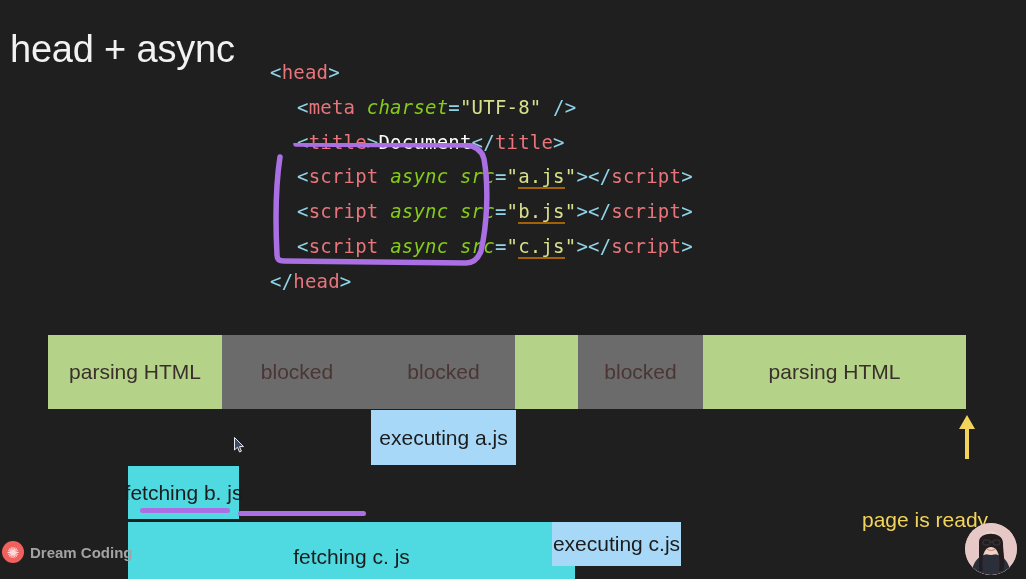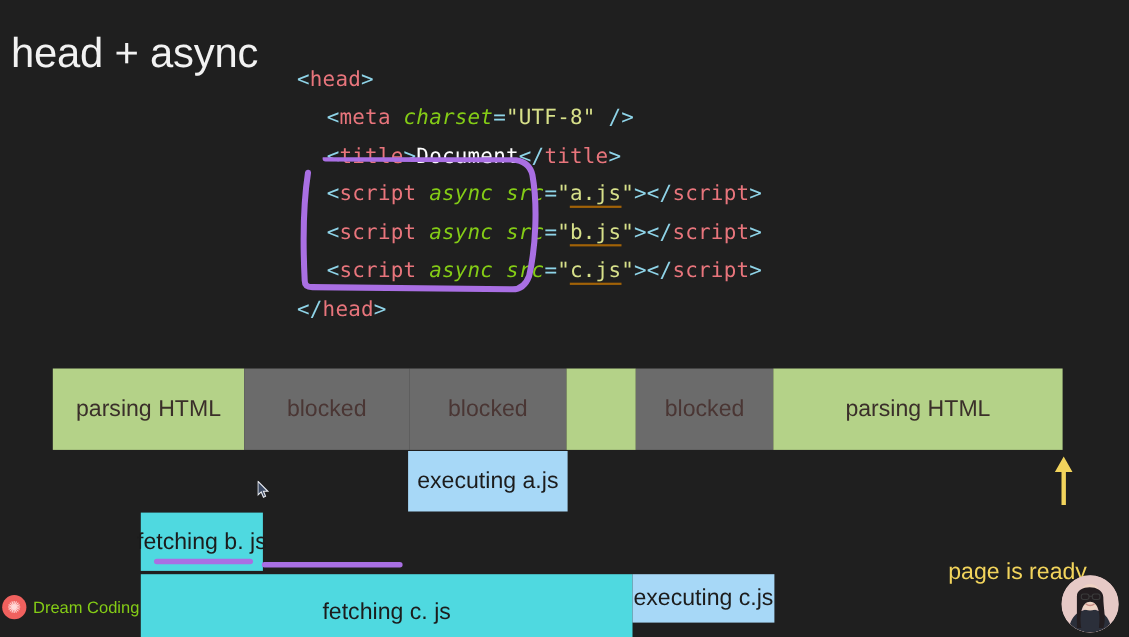--- a/index.html
+++ b/index.html
@@ -86,21 +86,21 @@
     display:flex; align-items:center; gap:6px;
     z-index:5;
   }
   #brand-mark {
     width:22px; height:22px; border-radius:50%;
     background:#f0615e;
     display:flex; align-items:center; justify-content:center;
     color:#ffd9d8; font-size:15px; line-height:1;
   }
   #brand-name {
-    font-size:15px; font-weight:normal; color:#84cc16;
+    font-size:15px; font-weight:bold; color:#a3a3a3;
     white-space:nowrap;
   }
 
   
   #webcam {
     position:absolute; left:965px; top:523px;
     width:52px; height:52px; border-radius:50%;
     overflow:hidden;
     background:#e3c4c3;
   }
@@ -149,21 +149,21 @@
       </div>
       <div class="seg seg-exec" style="left: 371px; top: 410px; width: 145px; height: 55px;">
         <span>executing a.js</span>
       </div>
       <div class="seg seg-fetch" style="left: 128px; top: 466px; width: 111px; height: 53px;">
         <span>fetching b. js</span>
       </div>
       <div class="seg seg-fetch" style="left: 128px; top: 522px; width: 447px; height: 69px;">
         <span>fetching c. js</span>
       </div>
-      <div class="seg seg-exec" style="left: 575px; top: 522px; width: 129px; height: 44px;">
+      <div class="seg seg-exec" style="left: 552px; top: 522px; width: 129px; height: 44px;">
         <span>executing c.js</span>
       </div>
       <div class="hand-underline" style="left: 140px; top: 508px; width: 90px; background: rgb(169, 111, 227);"></div>
       <div class="hand-underline" style="left: 238px; top: 511px; width: 128px; background: rgb(169, 111, 227);"></div>
     </div>
 
   <svg id="arrow-ready" viewBox="0 0 18 46">
     <path d="M9 2 L17 16 L11 16 L11 46 L7 46 L7 16 L1 16 Z" fill="#f2d45c"></path>
   </svg>
   <div id="ready-label">page is ready</div>

